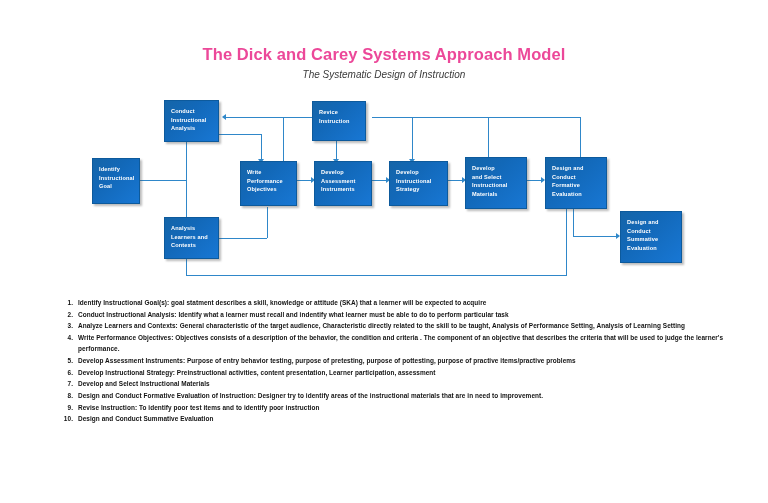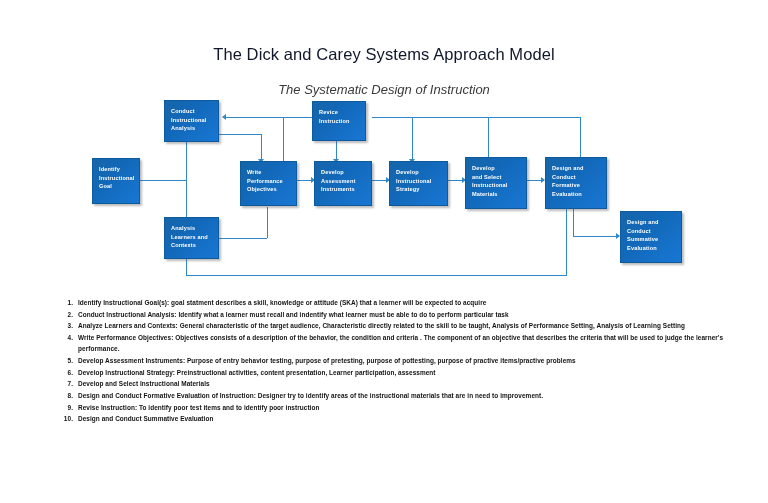--- a/index.html
+++ b/index.html
@@ -25,30 +25,30 @@
   
   .header {
     position: absolute;
     left: 0;
     top: 44px;
     width: 768px;
     text-align: center;
   }
   .title {
     font-size: 16.5px;
-    font-weight: normal;
+    font-weight: bold;
     letter-spacing: .1px;
-    color: #0f172a;
+    color: #ec4899;
     line-height: 20px;
   }
   .subtitle {
-    font-size: 13px;
+    font-size: 10px;
     font-style: italic;
     color: #3a3a3a;
-    margin-top: 20px;
+    margin-top: 5px;
     line-height: 11px;
   }
 
   
   .diagram {
     position: absolute;
     left: 0;
     top: 95px;
     width: 768px;
     height: 195px;

